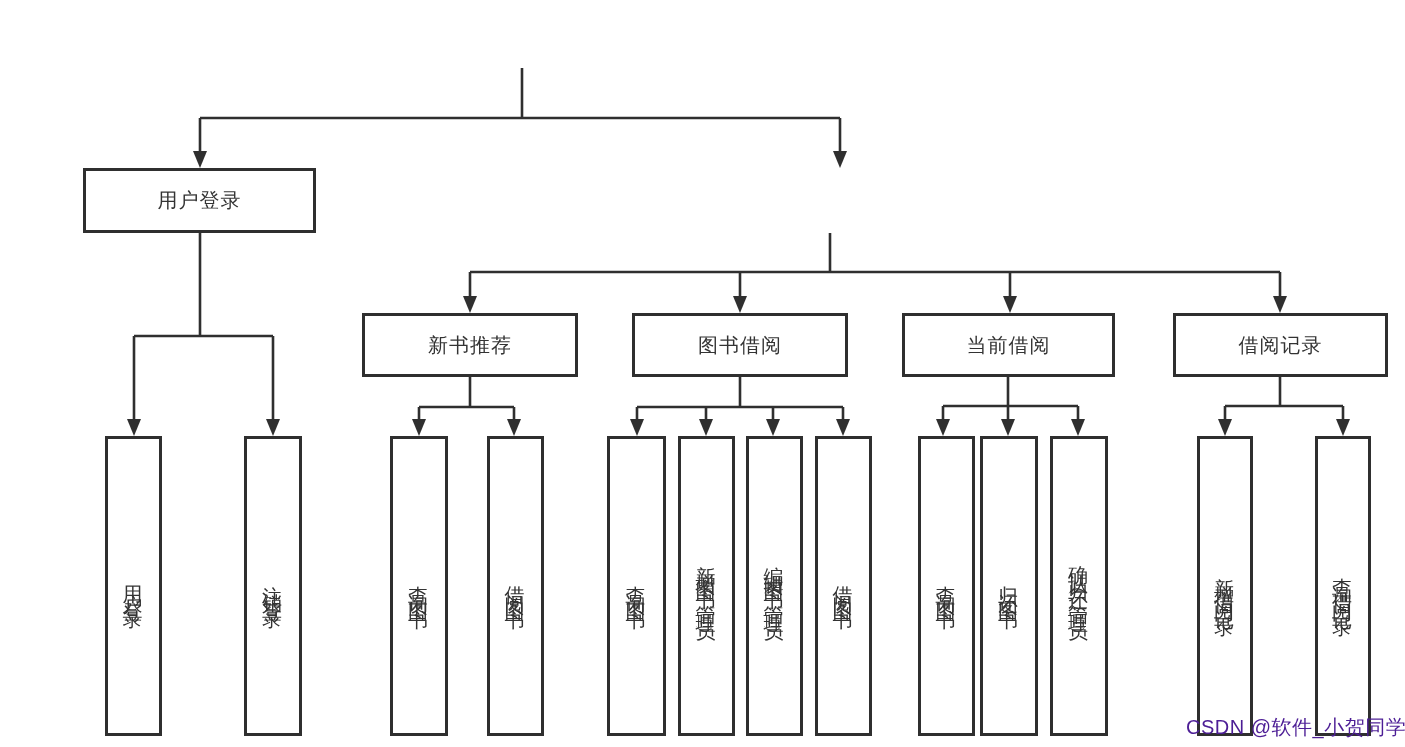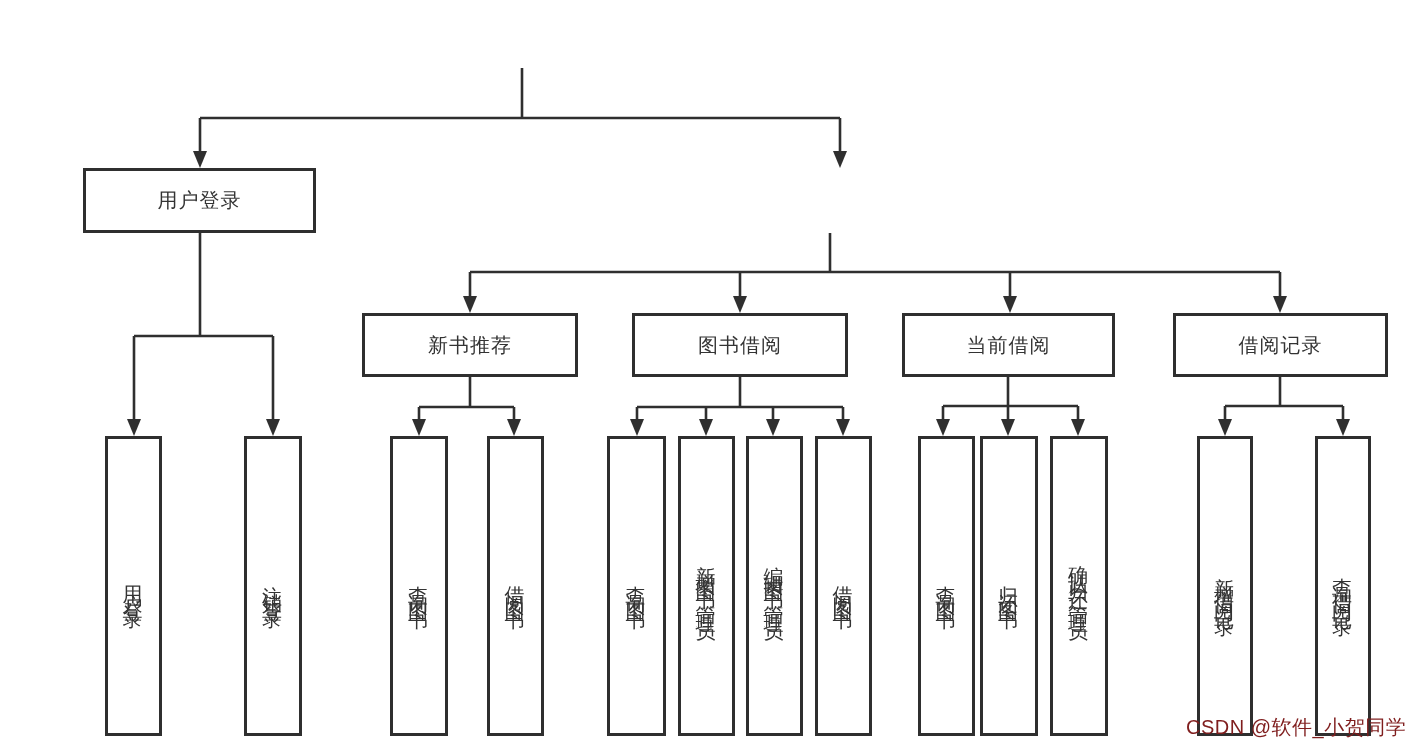--- a/index.html
+++ b/index.html
@@ -41,21 +41,21 @@
     letter-spacing: 8px;
     color: #333333;
     z-index: 2;
     overflow: hidden;
   }
   .watermark {
     position: absolute;
     left: 1186px;
     top: 714px;
     font-size: 20px;
-    color: #7f1d1d;
+    color: #4c1d95;
     letter-spacing: 0.5px;
     z-index: 3;
     white-space: nowrap;
   }
 </style>
 </head>
 <body>
 
 <div class="canvas">
 

